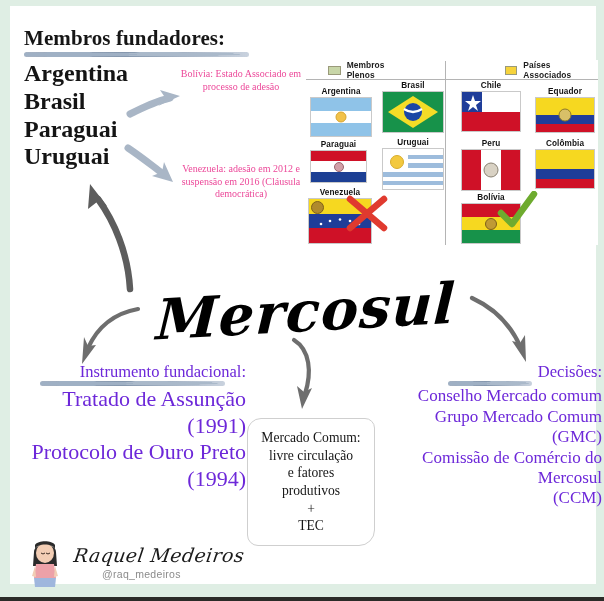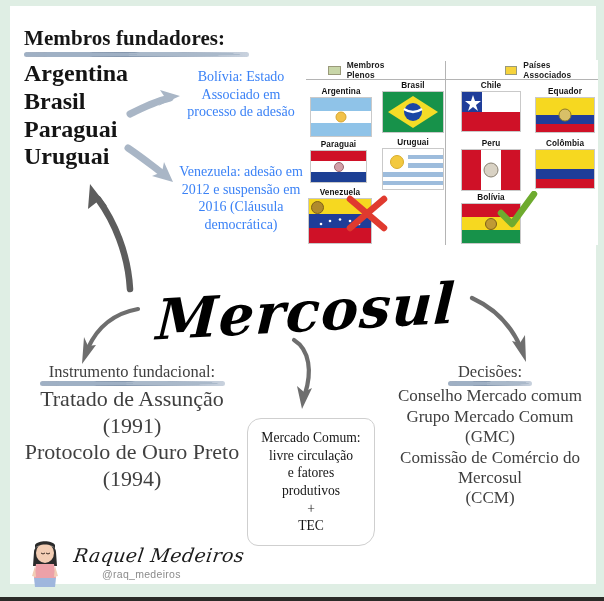--- a/index.html
+++ b/index.html
@@ -70,23 +70,23 @@
   .ar-thin-h { fill: #a9b6c6; }
   .ar-dark   { fill: none; stroke: #5d5d5d; stroke-width: 6.5; stroke-linecap: round; }
   .ar-dark-h { fill: #5d5d5d; }
   .ar-mid    { fill: none; stroke: #6e6e6e; stroke-width: 4.2; stroke-linecap: round; }
   .ar-mid-h  { fill: #6e6e6e; }
 
   
   .note {
     position: absolute;
     text-align: center;
-    font-size: 14px;
+    font-size: 10px;
     line-height: 1.26;
-    color: #3b82f6;
+    color: #ec4899;
   }
   #note-bolivia { left: 168px; top: 62px; width: 126px; }
   #note-venezuela { left: 158px; top: 157px; width: 146px; }
 
   
   #flags-panel {
     position: absolute;
     left: 296px; top: 54px;
     width: 292px; height: 185px;
     background: #fff;
@@ -155,21 +155,21 @@
     font-weight: bold;
     font-size: 56px;
     color: #000;
     letter-spacing: 1px;
     transform: rotate(-3.2deg) skewX(-6deg);
     text-align: center;
     white-space: nowrap;
   }
 
   
-  .block { position: absolute; text-align: center; color: #404040; }
+  .block { position: absolute; text-align: right; color: #6d28d9; }
   #block-left  { left: 8px;   top: 356px; width: 228px; }
   #block-right { left: 368px; top: 356px; width: 224px; }
   .blk-title {
     font-size: 16.5px;
     line-height: 1.18;
     display: inline-block;
   }
   .blk-line {
     font-size: 22px;
     line-height: 1.2;

